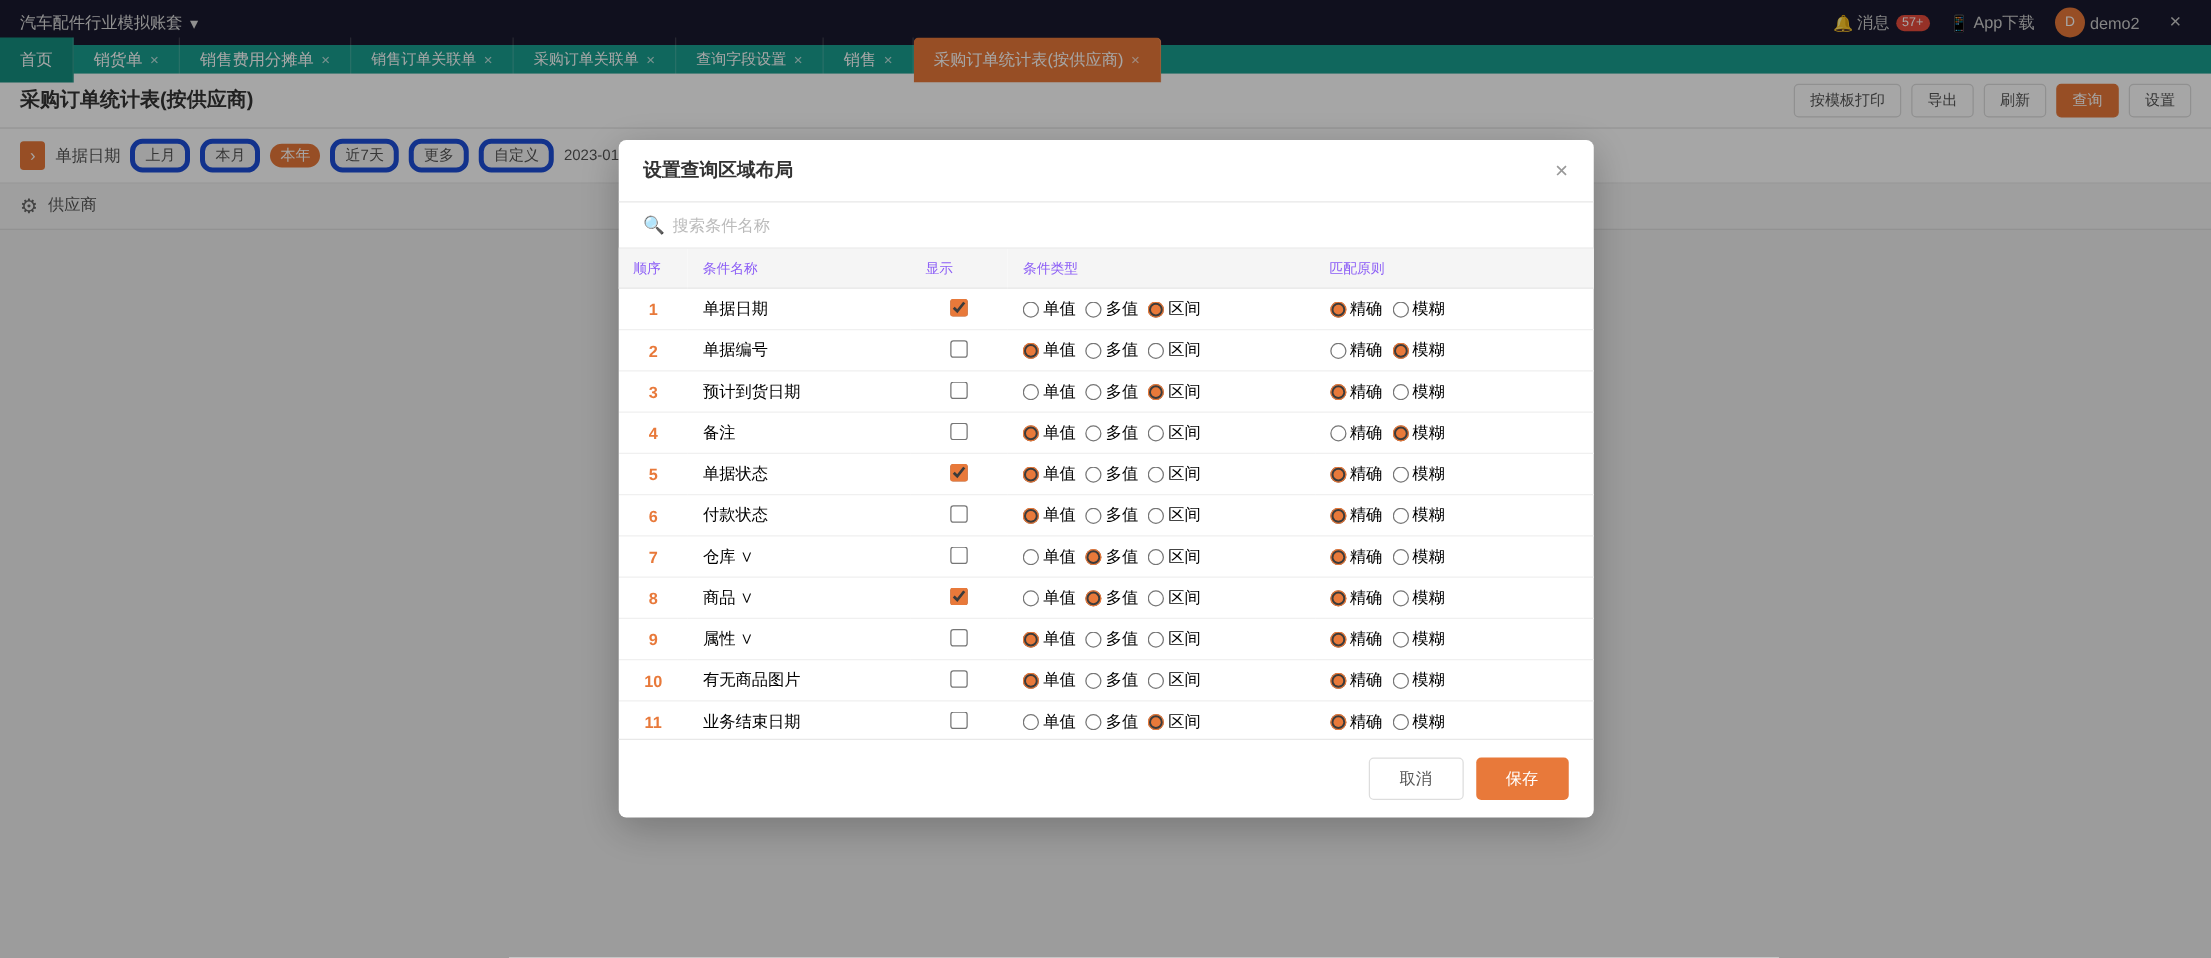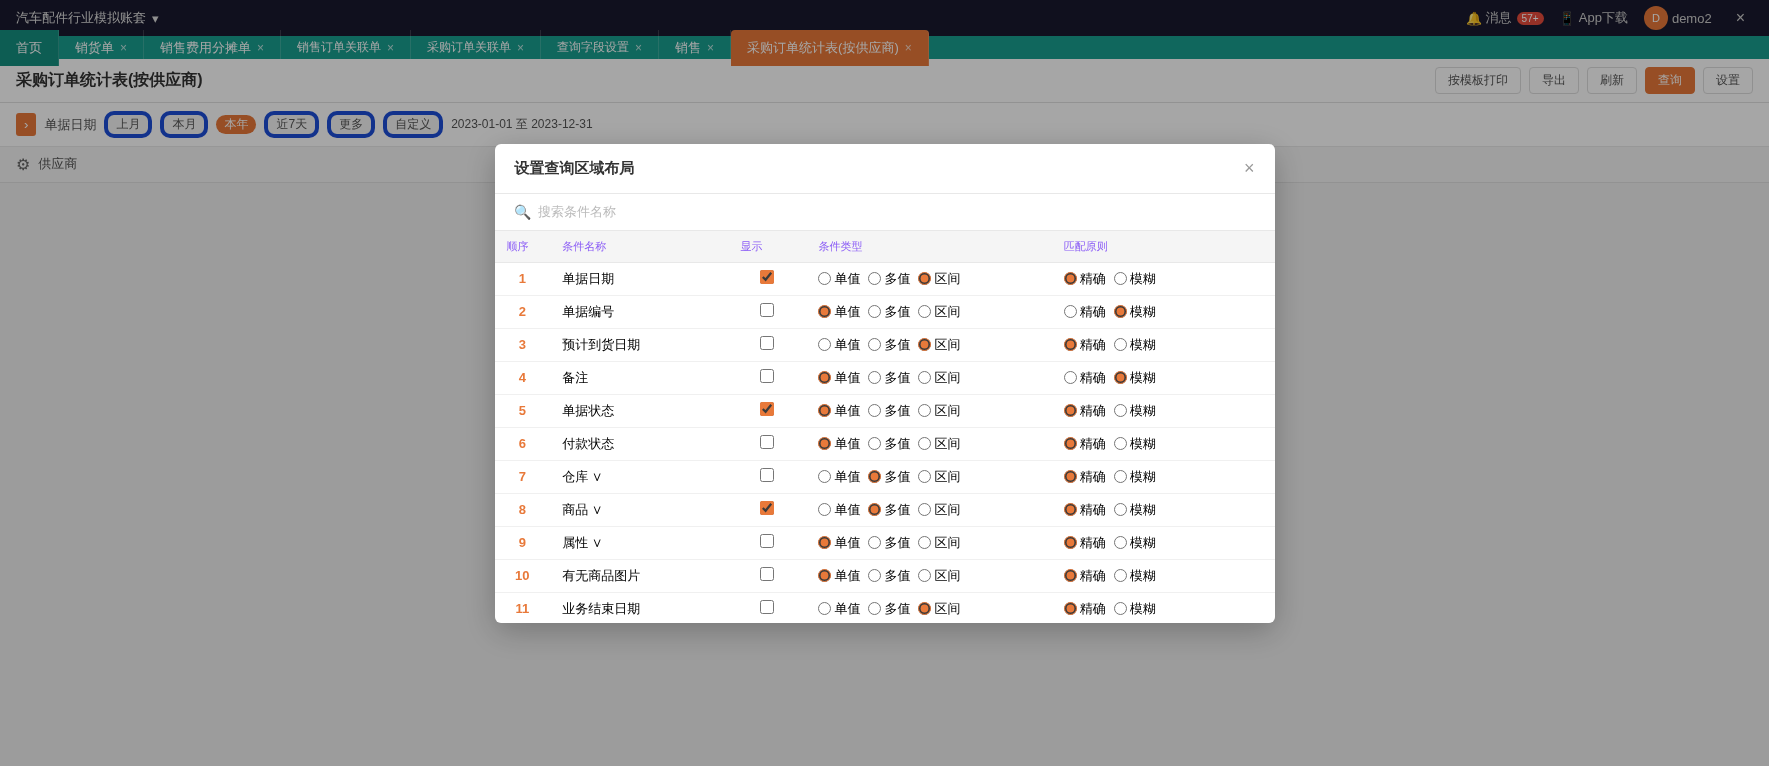--- a/index.html
+++ b/index.html
@@ -726,14 +726,18 @@
                     <input type="radio" name="match-10" style="">
                     <span>模糊</span>
                   </label>
                 </div>
               </td>
             </tr>
           </tbody>
       </table>
     </div>
 
+    <div class="dialog-footer">
+      <button class="btn-cancel">取消</button>
+      <button class="btn-save">保存</button>
+    </div>
   </div>
 </div>
 
 </body></html>

